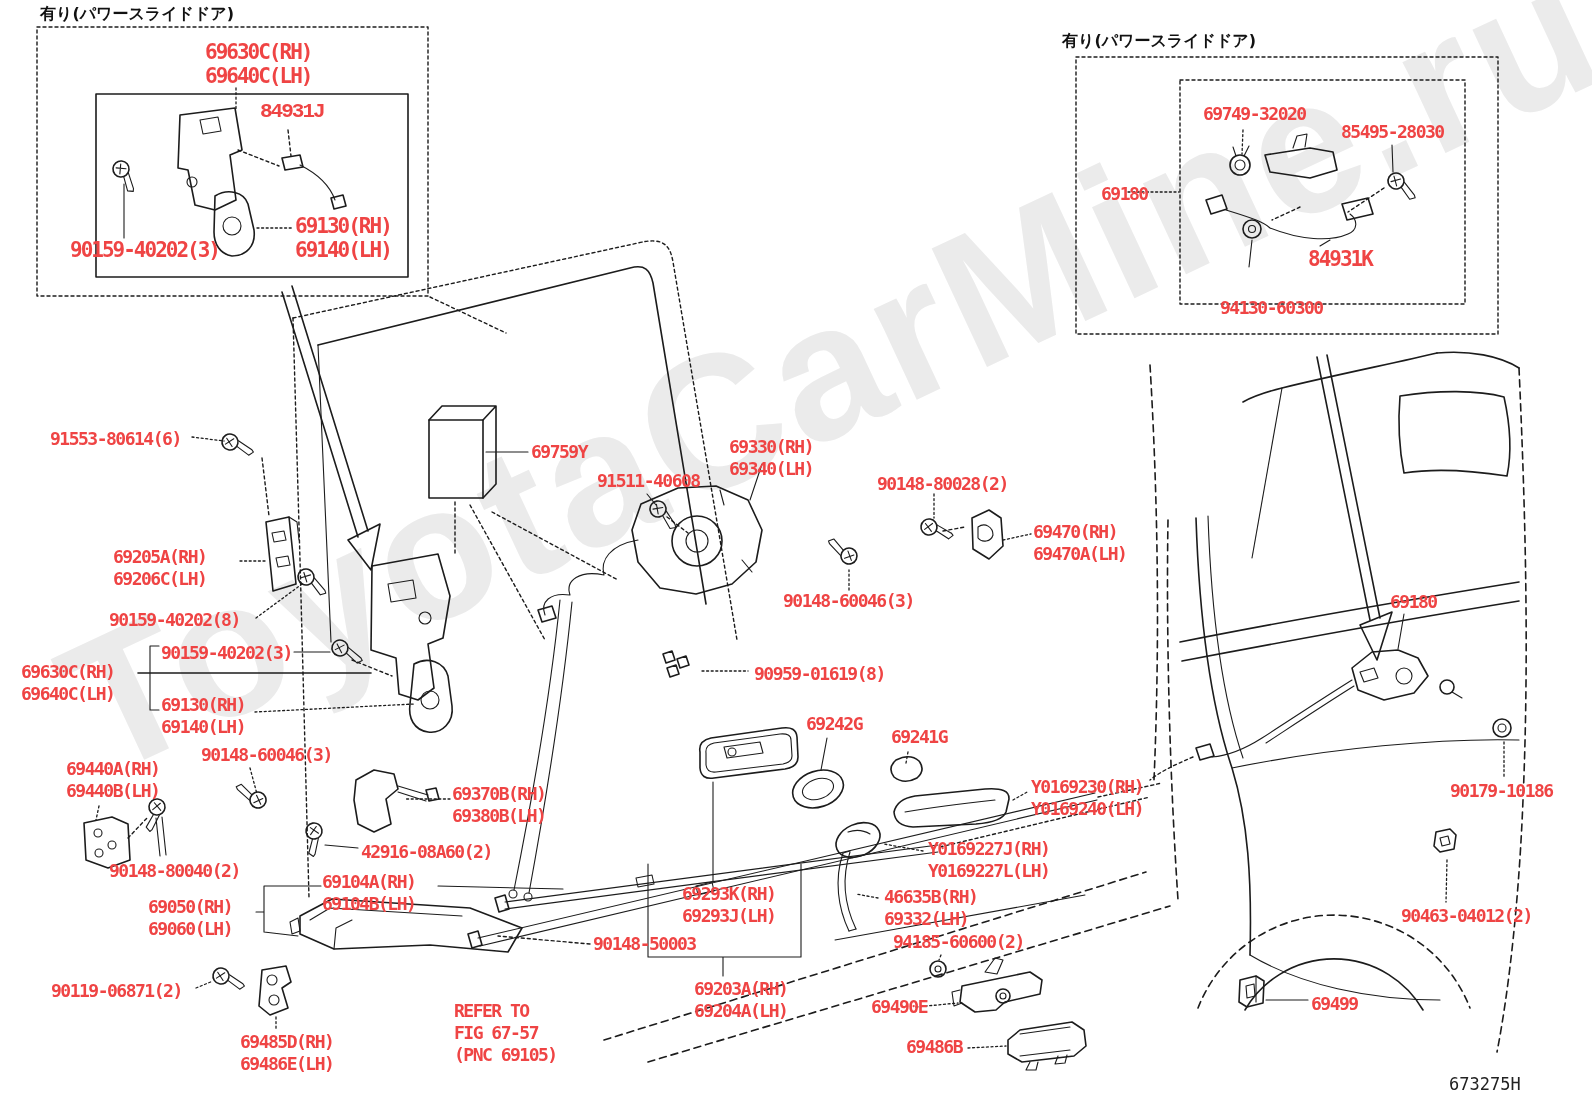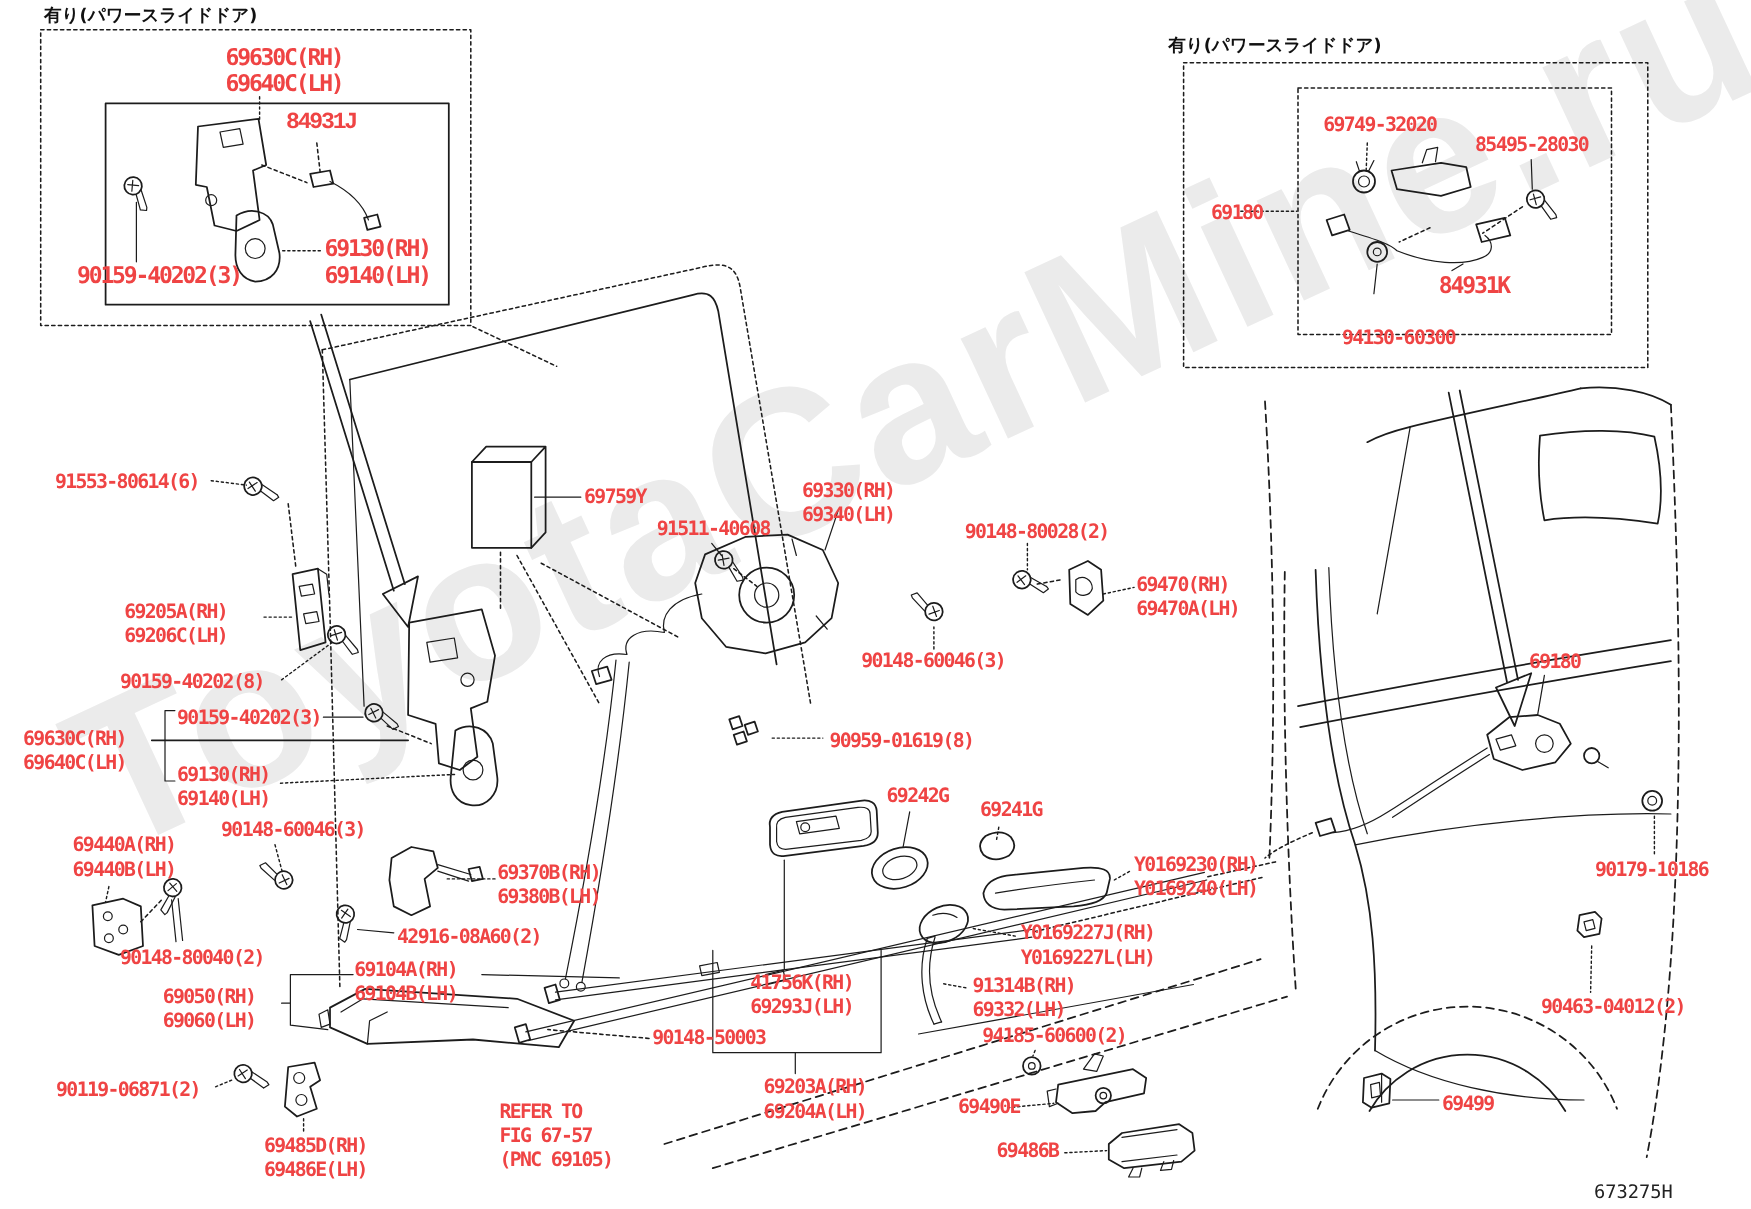--- a/index.html
+++ b/index.html
@@ -338,28 +338,28 @@
       <div class="callout" style="left: 322px; top: 871px;">69104A(RH)
 69104B(LH)</div>
       <div class="callout" style="left: 148px; top: 896px;">69050(RH)
 69060(LH)</div>
       <div class="callout" style="left: 806px; top: 713px;">69242G</div>
       <div class="callout" style="left: 891px; top: 726px;">69241G</div>
       <div class="callout" style="left: 1031px; top: 776px;">Y0169230(RH)
 Y0169240(LH)</div>
       <div class="callout" style="left: 928px; top: 838px;">Y0169227J(RH)
 Y0169227L(LH)</div>
-      <div class="callout" style="left: 884px; top: 886px;">91314B(RH)
+      <div class="callout" style="left: 884px; top: 886px;">46635B(RH)
 69332(LH)</div>
       <div class="callout" style="left: 893px; top: 931px;">94185-60600(2)</div>
       <div class="callout" style="left: 593px; top: 933px;">90148-50003</div>
       <div class="callout" style="left: 454px; top: 1000px;">REFER TO
 FIG 67-57
 (PNC 69105)</div>
-      <div class="callout" style="left: 682px; top: 883px;">41756K(RH)
+      <div class="callout" style="left: 682px; top: 883px;">69293K(RH)
 69293J(LH)</div>
       <div class="callout" style="left: 694px; top: 978px;">69203A(RH)
 69204A(LH)</div>
       <div class="callout" style="left: 871px; top: 996px;">69490E</div>
       <div class="callout" style="left: 906px; top: 1036px;">69486B</div>
       <div class="callout" style="left: 1390px; top: 591px;">69180</div>
       <div class="callout" style="left: 1450px; top: 780px;">90179-10186</div>
       <div class="callout" style="left: 1401px; top: 905px;">90463-04012(2)</div>
       <div class="callout" style="left: 1311px; top: 993px;">69499</div>
       <div class="callout" style="left: 51px; top: 980px;">90119-06871(2)</div>

